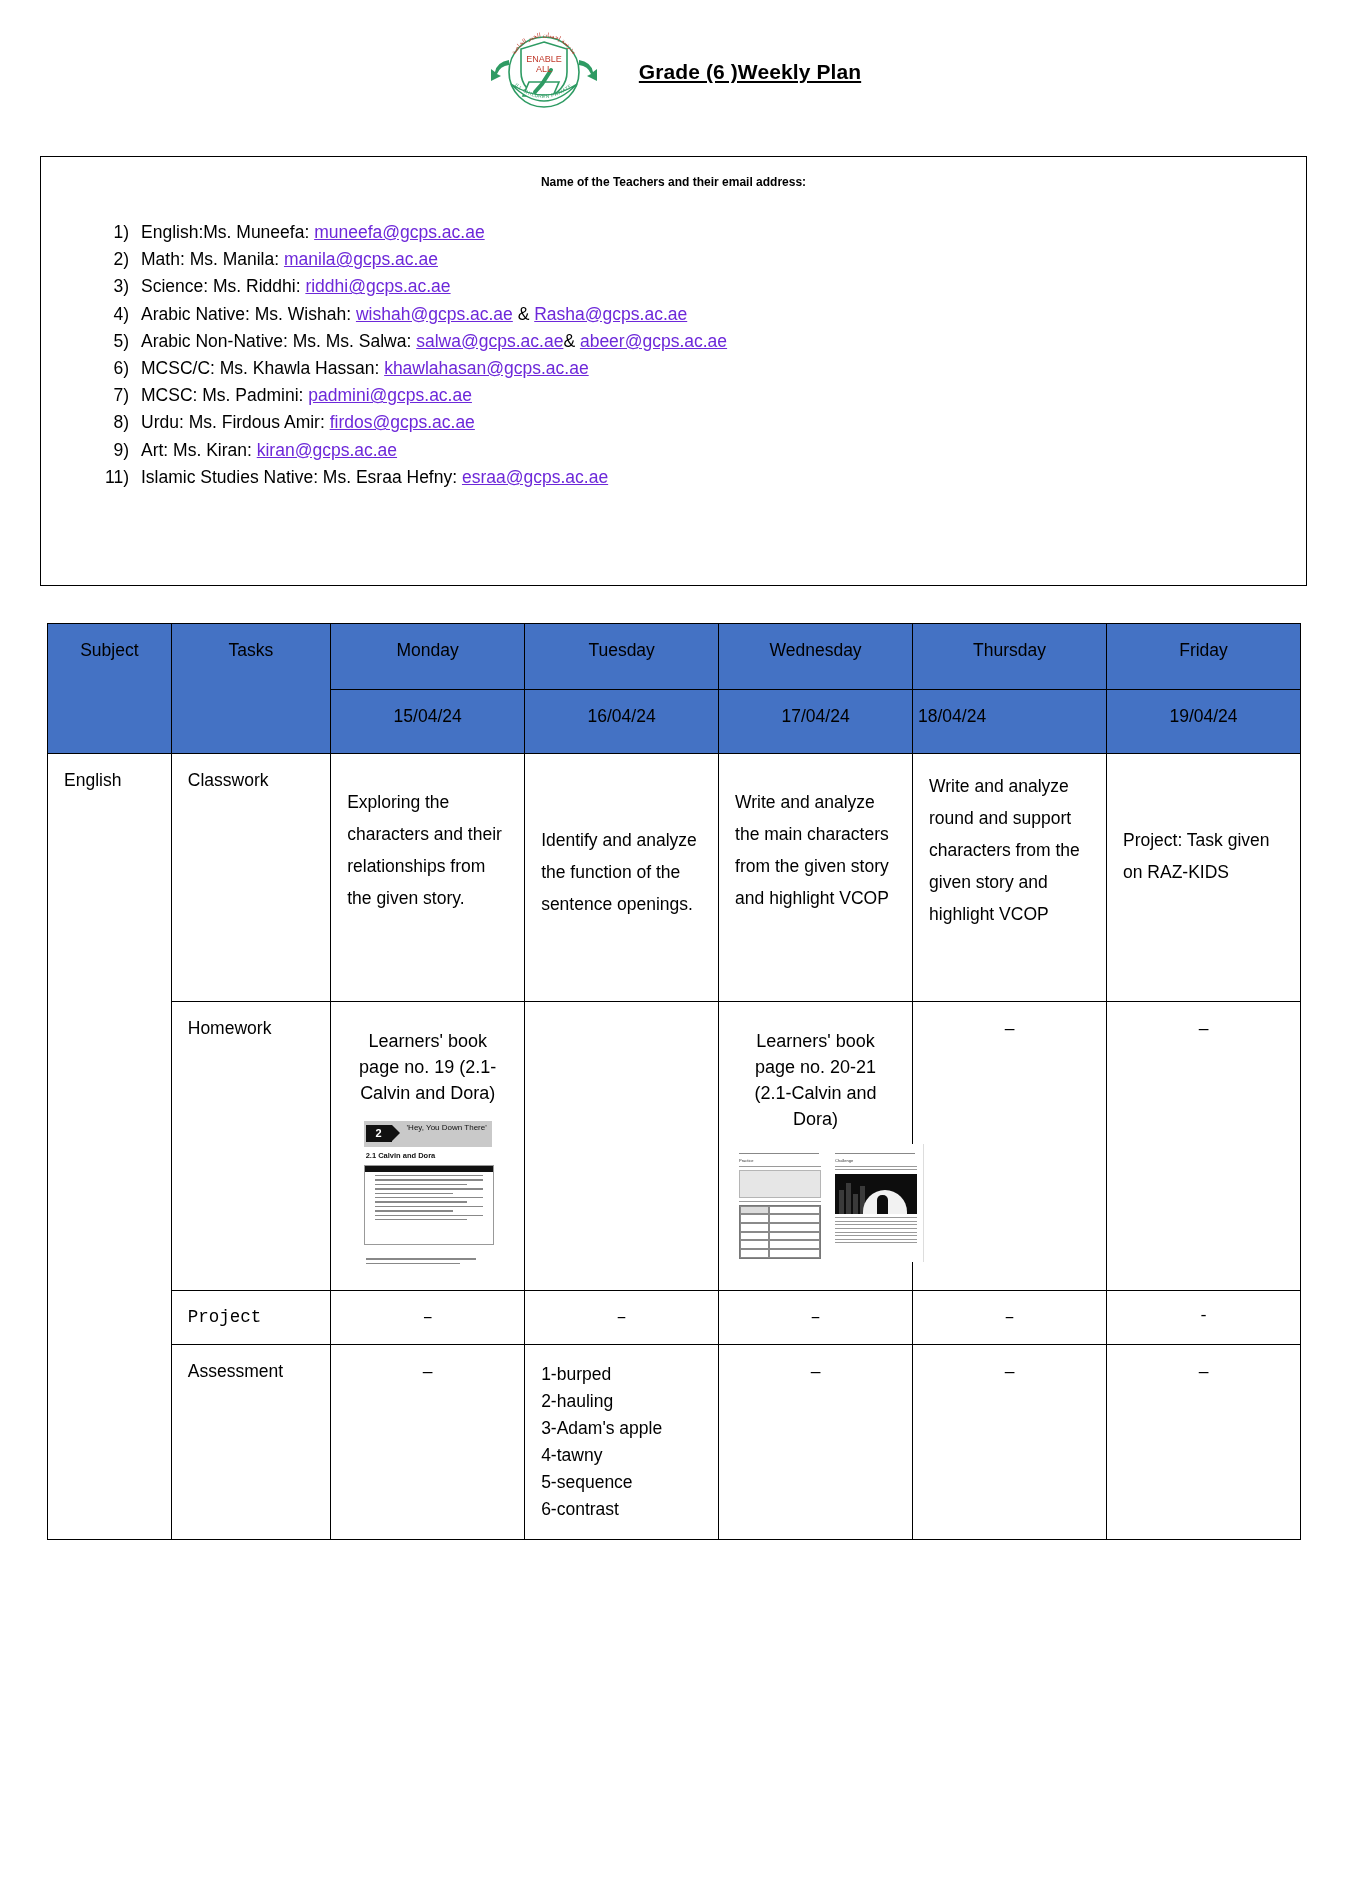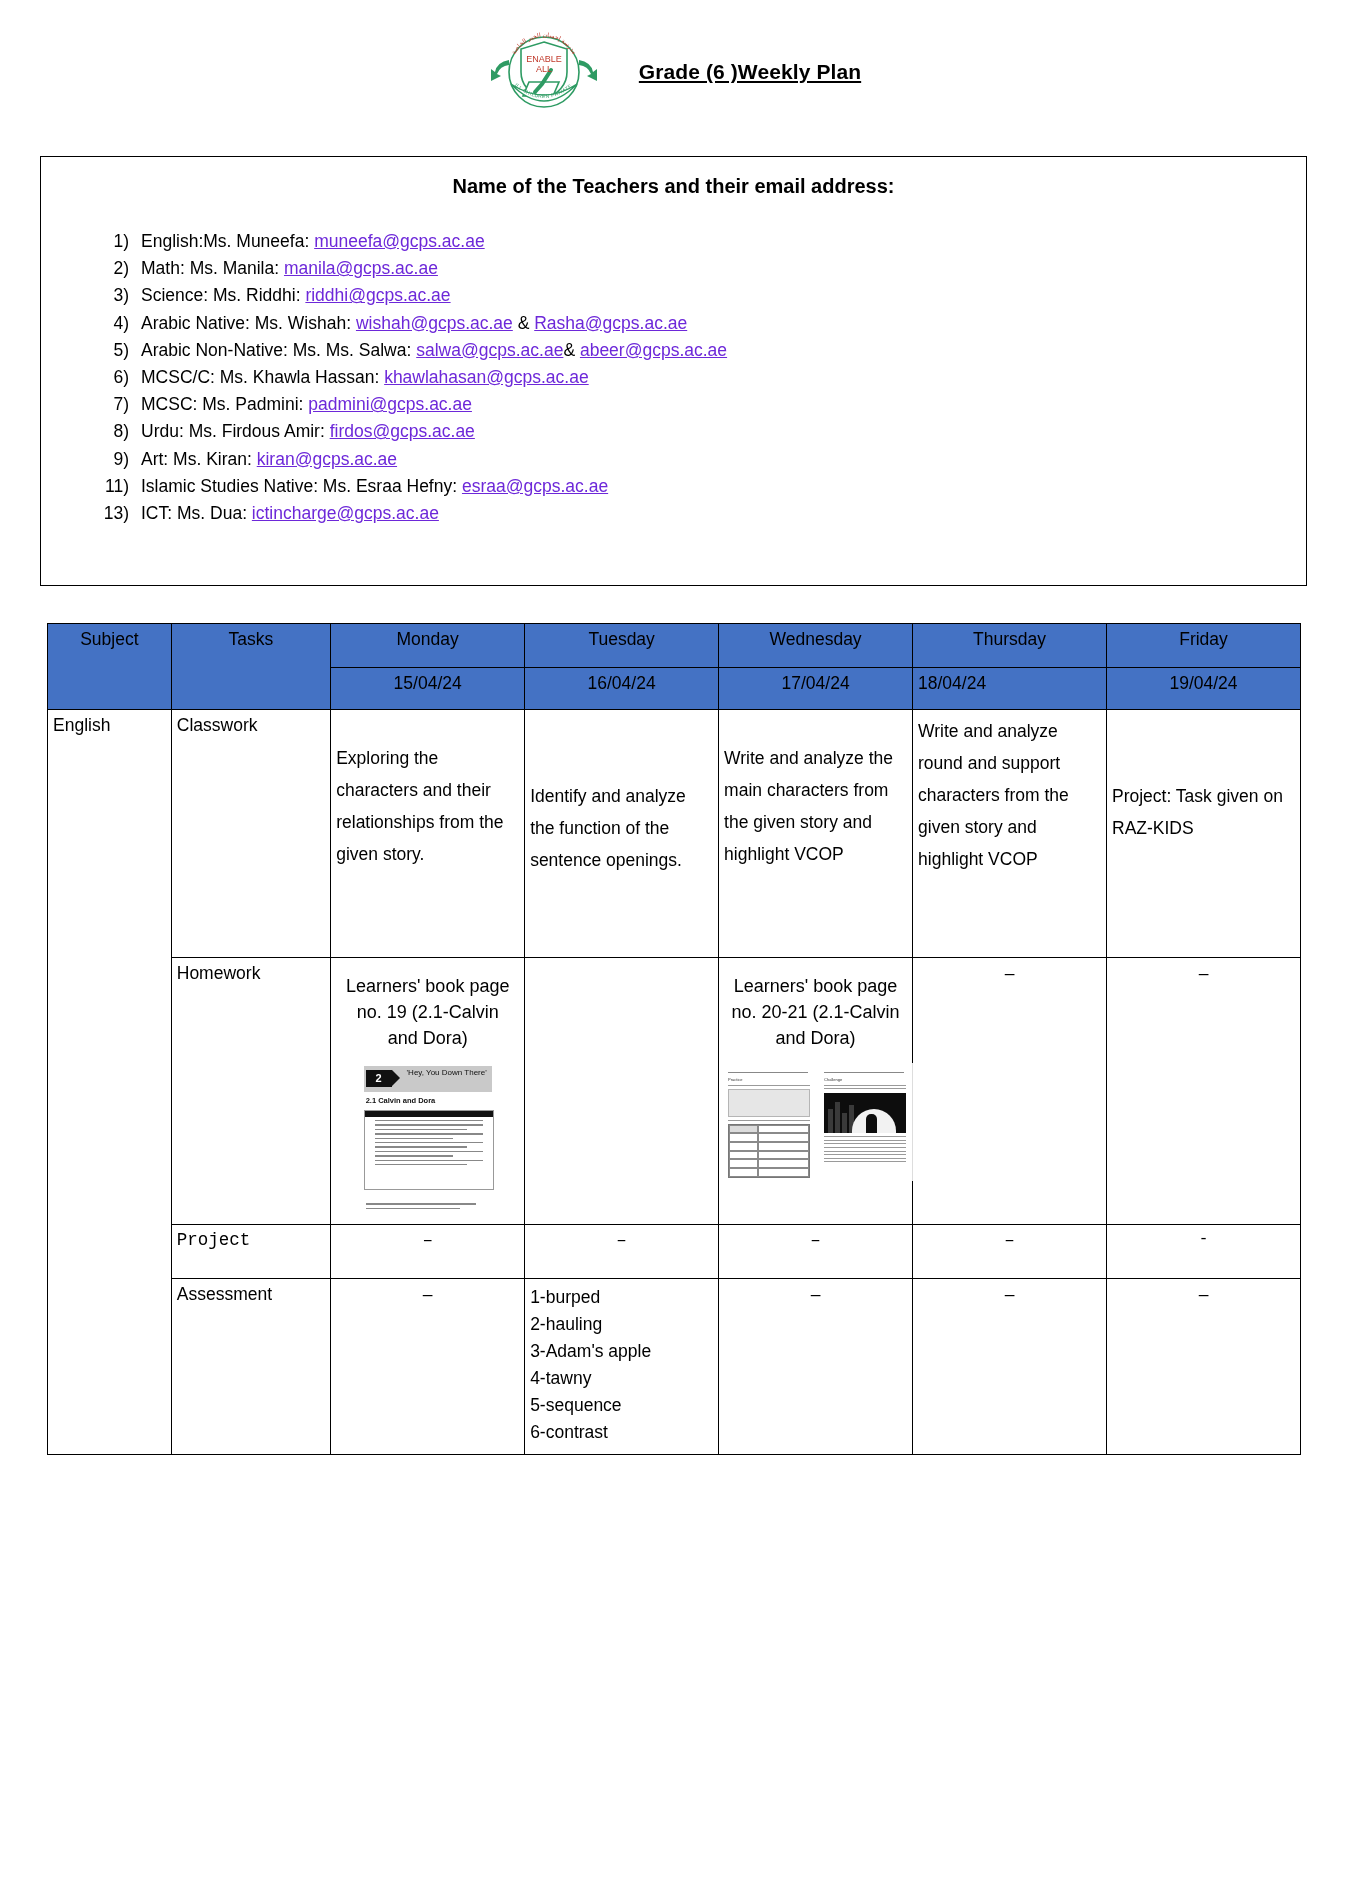--- a/index.html
+++ b/index.html
@@ -61,21 +61,21 @@
   
   .teacher-box {
     margin: 38px 39px 0 40px;
     border: 1.6px solid #000;
     box-sizing: border-box;
     padding: 18px 14px 20px 14px;
     min-height: 430px;
   }
   .teacher-box-title {
     text-align: center;
-    font-size: 20px;
+    font-size: 12px;
     font-weight: bold;
     margin-bottom: 30px;
   }
   ol.teachers {
     list-style: none;
     margin: 0;
     padding: 0 0 0 40px;
   }
   ol.teachers li {
     font-size: 17.5px;
@@ -101,21 +101,21 @@
 
   
   table.plan {
     border-collapse: collapse;
     margin: 37px 0 0 47px;
     width: 1254px;
     table-layout: fixed;
   }
   table.plan td, table.plan th {
     border: 1.6px solid #000;
-    padding: 5px;
+    padding: 16px;
     vertical-align: top;
     font-weight: normal;
     font-size: 17.5px;
   }
   .hdr {
     background: #4472C4;
     text-align: center;
     font-size: 18px;
     height: 33px;
     vertical-align: middle;
@@ -308,21 +308,20 @@
         <li><span class="num">1)</span><span>English:Ms. Muneefa: </span><a class="mail" href="mailto:muneefa@gcps.ac.ae">muneefa@gcps.ac.ae</a></li>
         <li><span class="num">2)</span><span>Math: Ms. Manila: </span><a class="mail" href="mailto:manila@gcps.ac.ae">manila@gcps.ac.ae</a></li>
         <li><span class="num">3)</span><span>Science: Ms. Riddhi: </span><a class="mail" href="mailto:riddhi@gcps.ac.ae">riddhi@gcps.ac.ae</a></li>
         <li><span class="num">4)</span><span>Arabic Native: Ms. Wishah: </span><a class="mail" href="mailto:wishah@gcps.ac.ae">wishah@gcps.ac.ae</a><span class="amp">  &amp;  </span><a class="mail" href="mailto:Rasha@gcps.ac.ae">Rasha@gcps.ac.ae</a></li>
         <li><span class="num">5)</span><span>Arabic Non-Native: Ms. Ms. Salwa: </span><a class="mail" href="mailto:salwa@gcps.ac.ae">salwa@gcps.ac.ae</a><span class="amp">&amp; </span><a class="mail" href="mailto:abeer@gcps.ac.ae">abeer@gcps.ac.ae</a></li>
         <li><span class="num">6)</span><span>MCSC/C: Ms. Khawla Hassan: </span><a class="mail" href="mailto:khawlahasan@gcps.ac.ae">khawlahasan@gcps.ac.ae</a></li>
         <li><span class="num">7)</span><span>MCSC: Ms. Padmini: </span><a class="mail" href="mailto:padmini@gcps.ac.ae">padmini@gcps.ac.ae</a></li>
         <li><span class="num">8)</span><span>Urdu: Ms. Firdous Amir: </span><a class="mail" href="mailto:firdos@gcps.ac.ae">firdos@gcps.ac.ae</a></li>
         <li><span class="num">9)</span><span>Art: Ms. Kiran: </span><a class="mail" href="mailto:kiran@gcps.ac.ae">kiran@gcps.ac.ae</a></li>
         <li><span class="num">11)</span><span>Islamic Studies Native: Ms. Esraa Hefny: </span><a class="mail" href="mailto:esraa@gcps.ac.ae">esraa@gcps.ac.ae</a></li>
-        <li><span class="num">13)</span><span>ICT: Ms. Dua: </span><a class="mail" href="mailto:ictincharge@gcps.ac.ae">ictincharge@gcps.ac.ae</a></li>
       </ol>
   </div>
 
   <table class="plan">
     <colgroup>
       <col class="col-subject">
         <col class="col-tasks">
       <col class="col-day">
         <col class="col-day">
         <col class="col-day">

